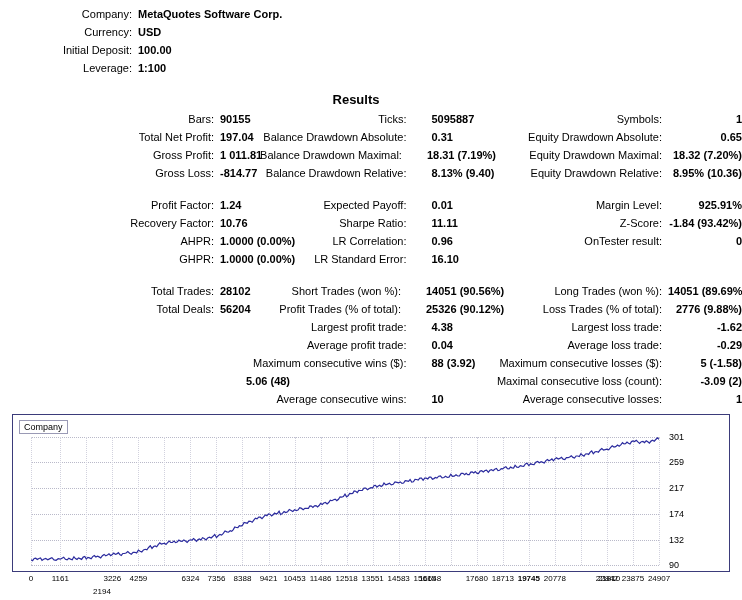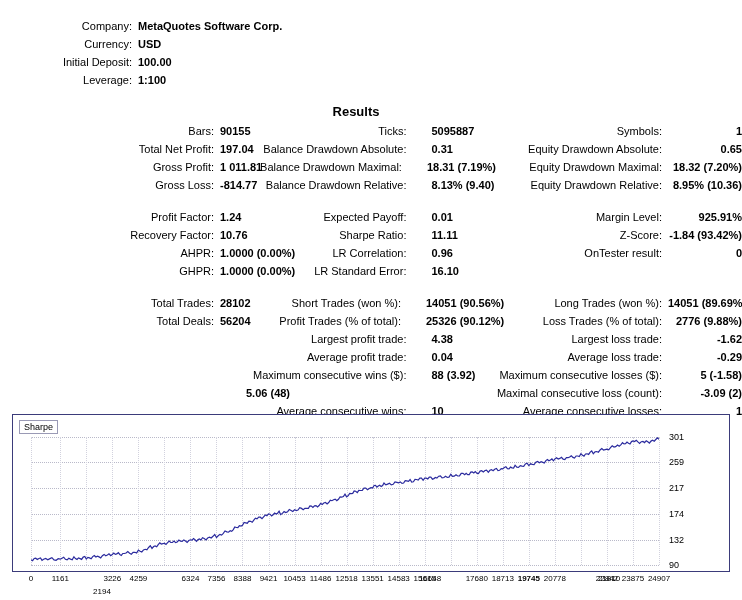--- a/index.html
+++ b/index.html
@@ -12,21 +12,21 @@
   }
   #page {
     position: relative;
     width: 742px;
     height: 600px;
     overflow: hidden;
   }
 
   
   .header-block {
-    padding-top: 20px;
+    padding-top: 8px;
   }
   .hdr-row {
     display: flex;
     align-items: baseline;
     height: 18px;
     font-size: 11px;
   }
   .hdr-label {
     width: 138px;
     text-align: right;
@@ -403,21 +403,21 @@
         </div>
         <div class="cell col3">
           <div class="c-label">Average consecutive losses:</div>
           <div class="c-value">1</div>
         </div>
       </div>
     </div>
 
   <div class="chart-wrap">
     <div class="chart-box">
-      <div class="chart-legend">Sharpe</div>
+      <div class="chart-legend">Company</div>
       <div class="plot" id="plot">
           <div class="gridline" style="top: 128px;"></div>
           <div class="gridline" style="top: 102.521px;"></div>
           <div class="gridline" style="top: 77.0427px;"></div>
           <div class="gridline" style="top: 50.9573px;"></div>
           <div class="gridline" style="top: 25.4787px;"></div>
           <div class="gridline" style="top: 0px;"></div>
           <div class="vgrid" style="left: 0px;"></div>
           <div class="vgrid" style="left: 29.2732px;"></div>
           <div class="vgrid" style="left: 55.3191px;"></div>

